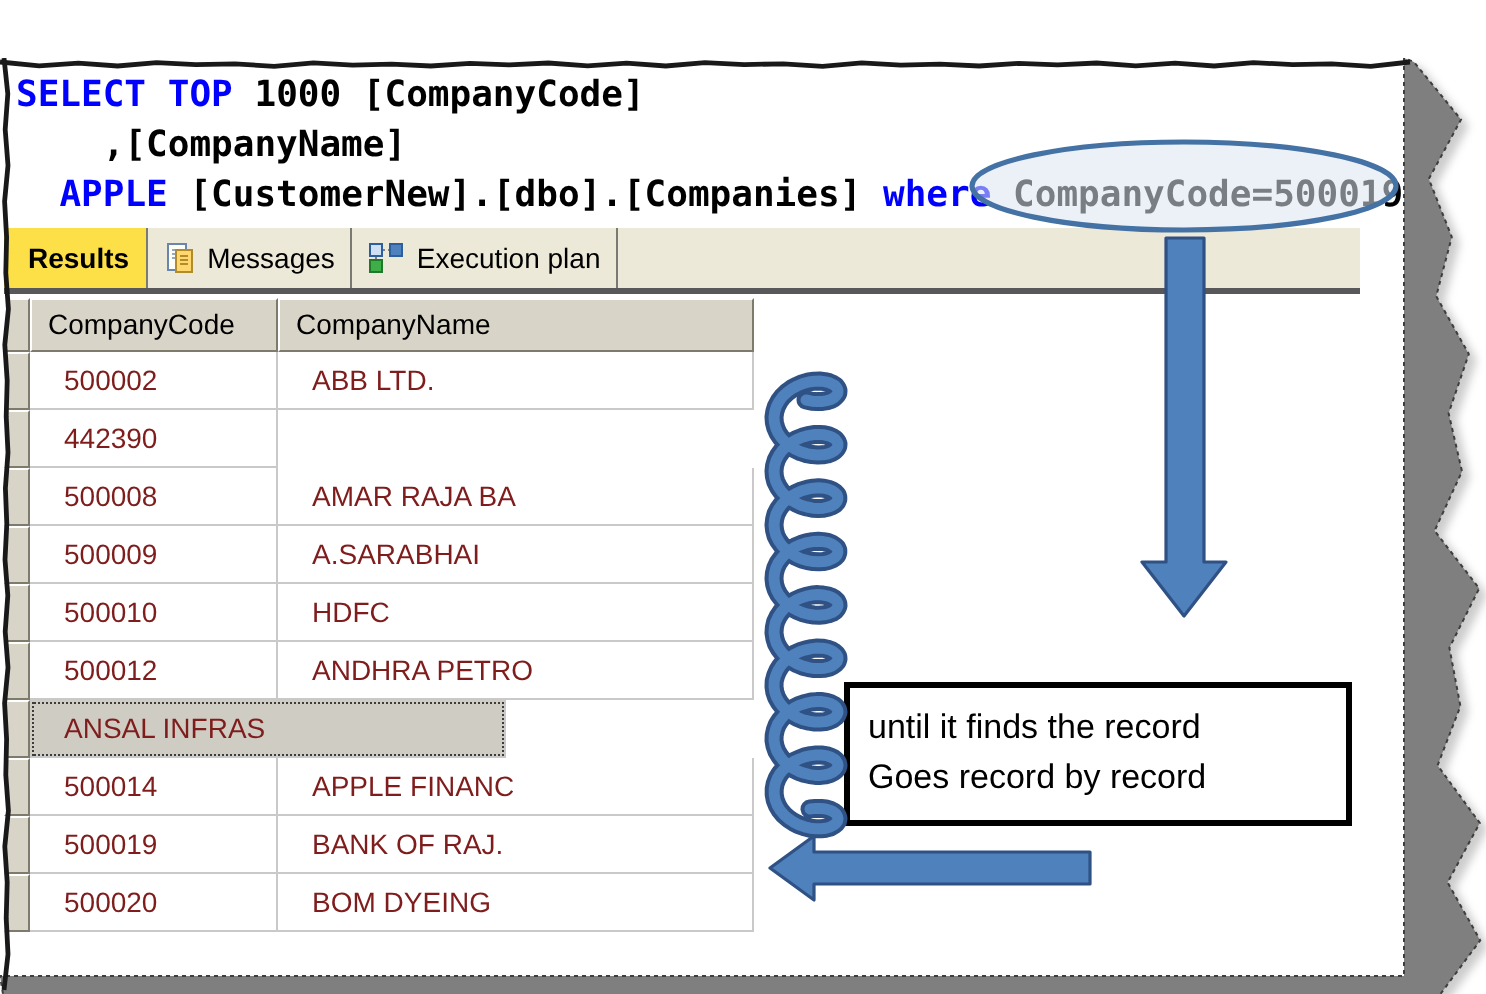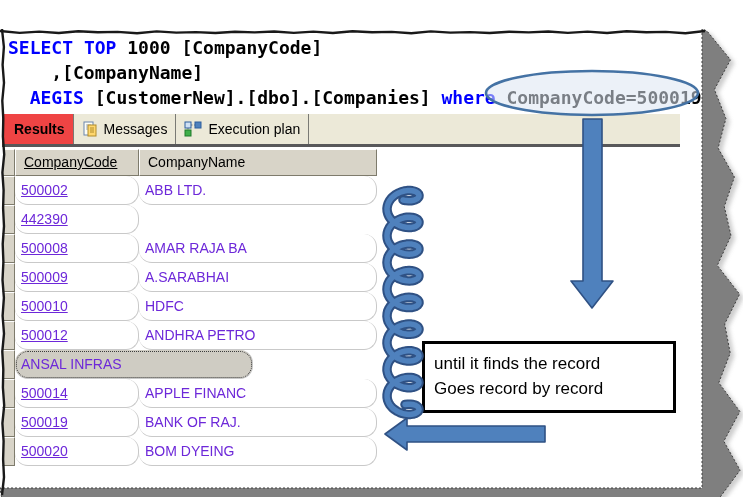--- a/index.html
+++ b/index.html
@@ -8,59 +8,59 @@
   
   .sql{position:absolute;left:8px;top:6px;white-space:pre;color:#000;
        font-family:"DejaVu Sans Mono","Liberation Mono",monospace;
        font-size:18px;line-height:25px;font-weight:bold;}
   .sql .kw{color:var(--kw);}
   
   .tabstrip{position:absolute;left:2px;top:85px;width:678px;height:33px;box-sizing:border-box;
             background:var(--strip);border-bottom:3px solid #58585a;display:flex;align-items:stretch;}
   .tab{display:flex;align-items:center;gap:6px;padding:0 8px;font-size:14px;color:#000;
        border-right:1px solid #7a7a74;cursor:default;}
-  .tab.active{background:#ef4444;font-weight:bold;padding-left:12px;}
+  .tab.active{background:#fde047;font-weight:bold;padding-left:12px;}
   .tab svg{display:block;}
   
   .grid{position:absolute;left:2px;top:120px;width:381px;}
   .hrow,.grow{display:flex;}
   .corner,.rowhead{box-sizing:border-box;width:13px;background:var(--hdr);
        border-top:1px solid #fff;border-left:1px solid #fff;
        border-right:1px solid #7e7b6c;border-bottom:1px solid #7e7b6c;}
   .corner{height:27px;}
   .rowhead{height:29px;}
   .col-h{box-sizing:border-box;height:27px;background:var(--hdr);color:#000;
        font-size:14px;line-height:25px;padding-left:8px;
        border-top:1px solid #fff;border-left:1px solid #fff;
        border-right:1px solid #7e7b6c;border-bottom:1px solid #7e7b6c;}
-  .w0{width:124px;text-decoration:underline;} .w1{width:238px;}
-  .gcell{box-sizing:border-box;height:29px;background:#fff;color:#6d28d9;
-       font-size:14px;line-height:28px;padding-left:6px;
-       border-right:1px solid #c9c9c9;border-bottom:1px solid #c9c9c9;border-radius:13px;}
+  .w0{width:124px;} .w1{width:238px;}
+  .gcell{box-sizing:border-box;height:29px;background:#fff;color:#7f1d1d;
+       font-size:14px;line-height:28px;padding-left:17px;
+       border-right:1px solid #c9c9c9;border-bottom:1px solid #c9c9c9;}
   .gcell.selected{background:var(--sel);outline:1px dotted #3c3c3c;outline-offset:-2px;}
   
   .callout{position:absolute;left:422px;top:312px;width:254px;height:72px;box-sizing:border-box;
        background:#fff;border:3px solid #000;padding:7px 6px 0 9px;
        font-size:17px;line-height:25px;color:#000;}
   
   .overlay{position:absolute;left:0;top:0;pointer-events:none;}
   .hl{fill:var(--efill);fill-opacity:.55;stroke:#4472a4;stroke-width:2.6;}
   .arrow{fill:var(--ab);stroke:var(--abd);stroke-width:1.6;stroke-linejoin:round;}
   .sp-o{fill:none;stroke:var(--abd);stroke-width:9.5;stroke-linecap:round;stroke-linejoin:round;}
   .sp-i{fill:none;stroke:var(--ab);stroke-width:5.5;stroke-linecap:round;stroke-linejoin:round;}
   .torn{fill:var(--torn);stroke:#3e3e3e;stroke-width:1;stroke-dasharray:2 2;}
   .torn-sh{fill:#ababab;opacity:.6;}
   .jagline{fill:none;stroke:#191919;stroke-width:2.4;}
 </style>
 </head>
 <body>
 
 <div class="stage">
 
-  <div class="sql"><div><span class="kw">SELECT</span><span> </span><span class="kw">TOP</span><span> 1000 [CompanyCode]</span></div><div><span>    ,[CompanyName]</span></div><div><span>  </span><span class="kw">AEGIS</span><span> [CustomerNew].[dbo].[Companies] </span><span class="kw">where</span><span> CompanyCode=500019</span></div></div>
+  <div class="sql"><div><span class="kw">SELECT</span><span> </span><span class="kw">TOP</span><span> 1000 [CompanyCode]</span></div><div><span>    ,[CompanyName]</span></div><div><span>  </span><span class="kw">APPLE</span><span> [CustomerNew].[dbo].[Companies] </span><span class="kw">where</span><span> CompanyCode=500019</span></div></div>
 
   <div class="tabstrip">
     <div class="tab active">
       <span>Results</span>
     </div>
     <div class="tab">
       <span>
         <svg width="16" height="16" viewBox="0 0 16 16">
           <rect x="2" y="1" width="9" height="13" fill="#fdfdf5" stroke="#6a86ad"></rect>
           <path d="M4 4h5M4 6h5M4 8h5" stroke="#9aa7c0" stroke-width="1" fill="none"></path>

